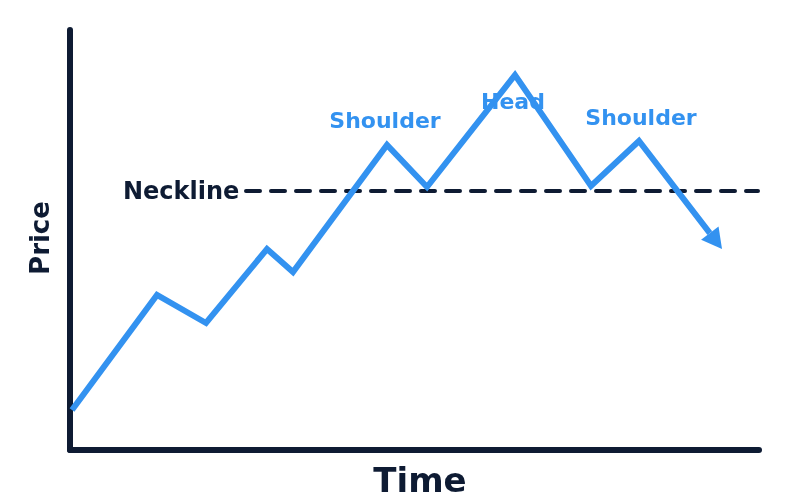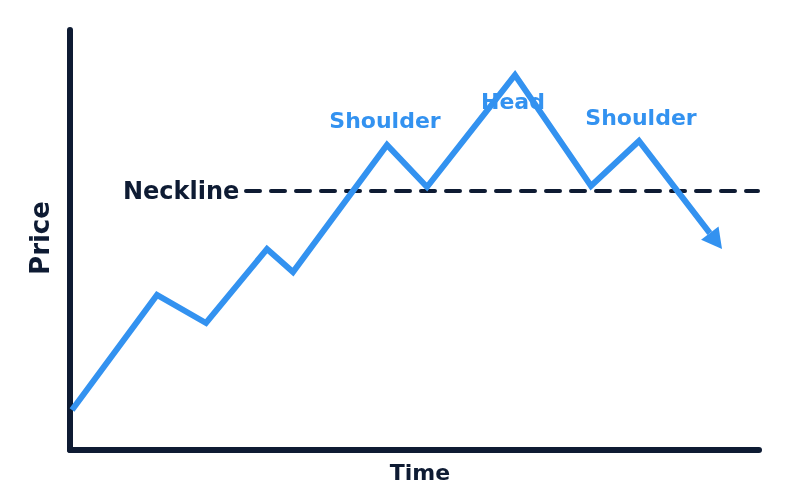--- a/index.html
+++ b/index.html
@@ -3,21 +3,21 @@
   <meta charset="utf-8">
   <style>
     html, body { margin: 0; padding: 0; background: #ffffff; }
     body { width: 803px; height: 502px; position: relative; overflow: hidden; font-family: "DejaVu Sans", sans-serif; }
     #chart { position: absolute; left: 0; top: 0; width: 803px; height: 502px; }
     .lbl { position: absolute; white-space: nowrap; font-weight: bold; }
     .blue { color: #3392F0; font-size: 22px; font-weight: 600; }
     .dark { color: #0E1B33; }
     #neck-label { left: 123px; top: 177px; font-size: 24px; font-weight: 600; }
     #ylabel { left: 40px; top: 238px; font-size: 26px; transform: translate(-50%, -50%) rotate(-90deg); }
-    #xlabel { left: 420px; top: 460px; font-size: 22px; transform: translateX(-50%); }
+    #xlabel { left: 420px; top: 460px; font-size: 34px; transform: translateX(-50%); }
     #ls-label { left: 385px; top: 108px; transform: translateX(-50%); }
     #head-label { left: 513px; top: 49px; transform: translateX(-50%); margin-top: 40px; }
     #rs-label { left: 641px; top: 105px; transform: translateX(-50%); }
   </style>
 </head>
 <body>
 
 <svg id="chart" viewBox="0 0 803 502" xmlns="http://www.w3.org/2000/svg">
   <line x1="70" y1="30" x2="70" y2="450" stroke="#0E1B33" stroke-width="6" stroke-linecap="round"></line>
   <line x1="70" y1="450" x2="759" y2="450" stroke="#0E1B33" stroke-width="6" stroke-linecap="round"></line>

